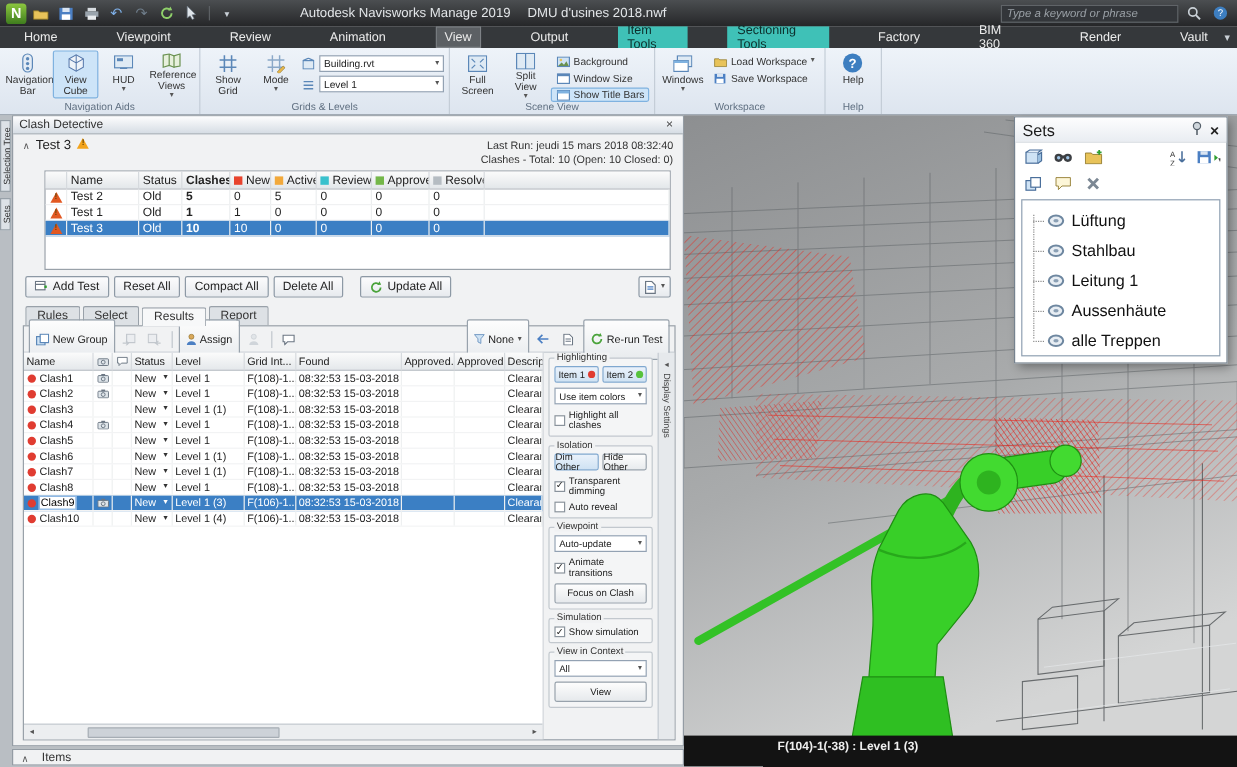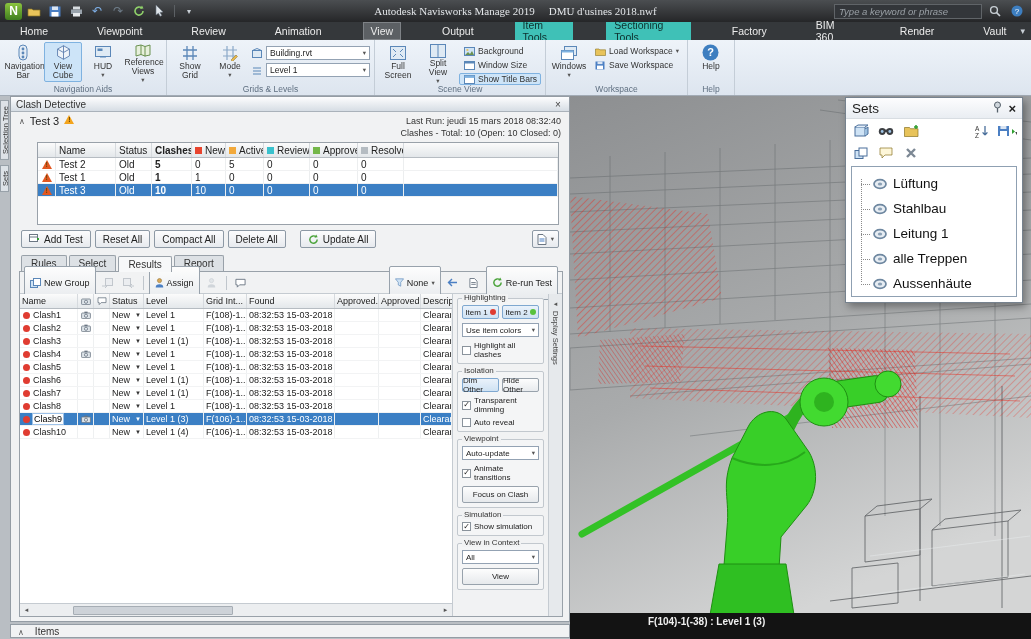--- a/index.html
+++ b/index.html
@@ -7,21 +7,21 @@
   body { font-family:"Liberation Sans", sans-serif; font-size:11px; background:#b9bec3; }
   .app { position:relative; width:1031px; height:639px; overflow:hidden; background:#b9bec3; }
 
   
   .titlebar { position:absolute; left:0; top:0; width:1031px; height:22px;
     background:linear-gradient(#4b4e51,#252628); display:flex; align-items:center; gap:3px; padding:0 5px; color:#d8dce0; }
   .app-button { width:17px; height:17px; background:linear-gradient(#8cc63f,#3f7d1e); border-radius:3px;
     color:#fff; font-weight:bold; font-size:12px; display:flex; align-items:center; justify-content:center; flex:0 0 auto; }
   .qat-icon { width:18px; height:17px; display:flex; align-items:center; justify-content:center; color:#c9d0d6; font-size:12px; flex:0 0 auto; }
   .qat-sep { width:1px; height:12px; background:#5c6064; margin:0 2px; }
-  .title-text { position:absolute; left:250px; right:250px; text-align:center; color:#e2e5e8; font-size:11px; white-space:nowrap; pointer-events:none;font-family:Liberation Serif, serif; }
+  .title-text { position:absolute; left:250px; right:250px; color:#e2e5e8; font-size:11px; white-space:nowrap; pointer-events:none; }
   .title-text .doc { margin-left:14px; }
   .tb-right { margin-left:auto; display:flex; align-items:center; gap:4px; }
   .search-input { width:148px; height:15px; background:#33363a; border:1px solid #606468; color:#cfd3d7;
     font-size:9.5px; font-style:italic; padding:0 4px; font-family:"Liberation Sans",sans-serif; }
   .search-input::placeholder { color:#9aa0a6; font-style:italic; }
 
   
   .tabrow { position:absolute; left:0; top:22px; width:1031px; height:18px; background:#35383b; display:flex; align-items:stretch; padding-left:12px; }
   .tabs-host { display:flex;gap:33px; }
   .rtab { padding:0 8px; display:flex; align-items:center; color:#ececec; font-size:10.5px; cursor:default; }
@@ -1272,28 +1272,28 @@
           <span class="sp-label">Leitung 1</span>
         </div>
 
         <div class="sp-item">
           <span style="display:flex">
             <svg width="16" height="14" viewBox="0 0 16 14">
               <ellipse cx="8" cy="7" rx="6" ry="4.4" fill="#e7edf3" stroke="#6e87a0" stroke-width="1.7"></ellipse>
               <ellipse cx="8" cy="7" rx="2.2" ry="1.5" fill="#8ba0b5"></ellipse>
             </svg>
           </span>
-          <span class="sp-label">alle Treppen</span>
+          <span class="sp-label">Aussenhäute</span>
         </div>
 
         <div class="sp-item">
           <span style="display:flex">
             <svg width="16" height="14" viewBox="0 0 16 14">
               <ellipse cx="8" cy="7" rx="6" ry="4.4" fill="#e7edf3" stroke="#6e87a0" stroke-width="1.7"></ellipse>
               <ellipse cx="8" cy="7" rx="2.2" ry="1.5" fill="#8ba0b5"></ellipse>
             </svg>
           </span>
-          <span class="sp-label">Aussenhäute</span>
+          <span class="sp-label">alle Treppen</span>
         </div>
       </div>
   </div>
 
 </div>
 
 </body></html>

